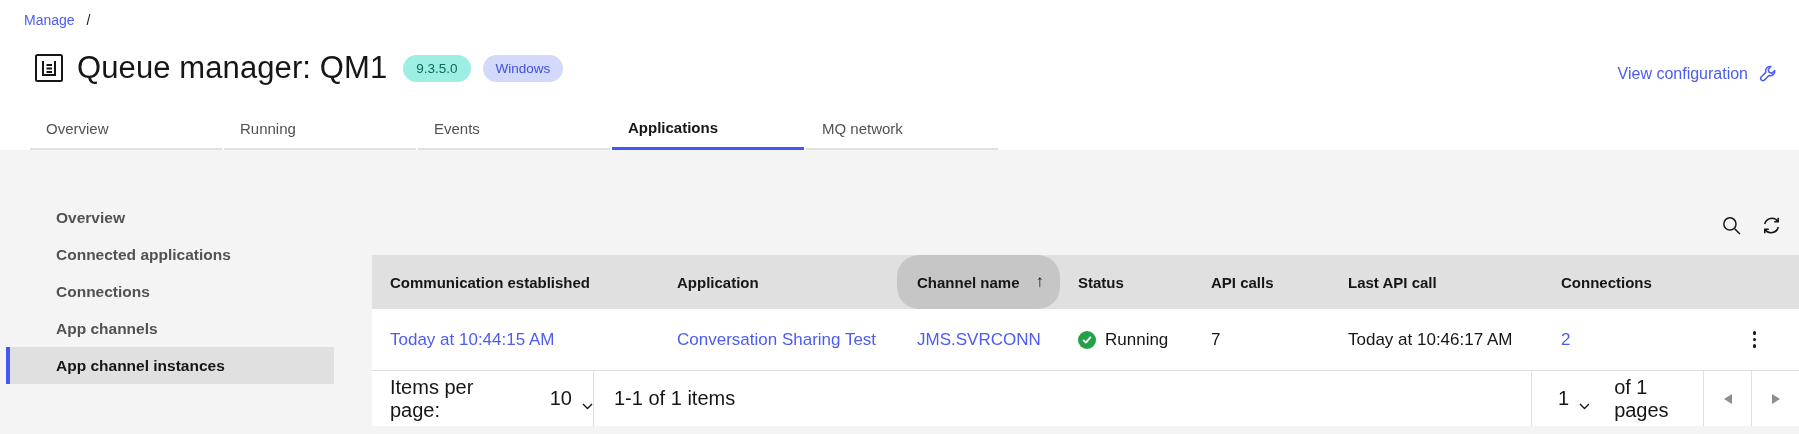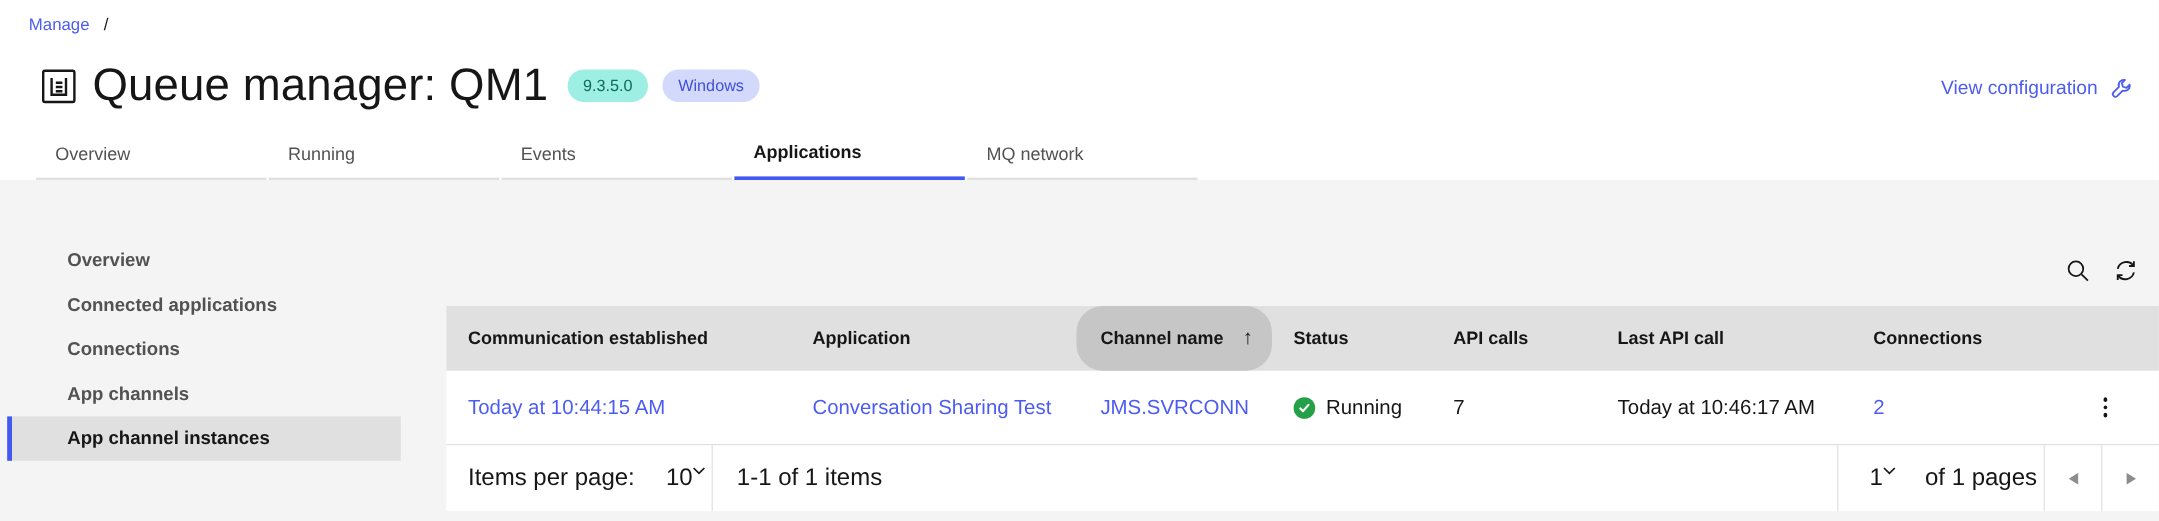--- a/index.html
+++ b/index.html
@@ -8,21 +8,21 @@
     font-family:"Liberation Sans","DejaVu Sans",sans-serif;
     background:#f4f4f4; color:#161616; position:relative; overflow:hidden;
   }
   
   .top-band { position:absolute; left:0; top:0; width:1799px; height:150px; background:#ffffff; }
   .breadcrumb { position:absolute; left:24px; top:12px; font-size:14px; }
   .breadcrumb a { color:#4c5cf2; text-decoration:none; cursor:pointer; }
   .breadcrumb .sep { color:#161616; margin-left:8px; }
   .title-row { position:absolute; left:33px; top:50px; display:flex; align-items:center; }
   .qm-icon { width:32px; height:32px; margin-right:12px; }
-  .page-title { font-size:38px; font-weight:400; color:#161616; letter-spacing:0.1px; }
+  .page-title { font-size:31px; font-weight:400; color:#161616; letter-spacing:0.1px; }
   .badges { display:flex; align-items:flex-start; margin-left:16px; gap:12px; }
   .badge { height:27px; display:flex; align-items:center; padding:0 13px; border-radius:14px; font-size:13.5px; }
   .badge.teal { background:#9deee3; color:#0d6a5e; }
   .badge.blue { background:#d3d9fb; color:#4150d8; }
   .view-config { position:absolute; right:21px; top:64px; display:flex; align-items:center; gap:10px;
                  color:#4c5cf2; font-size:16px; cursor:pointer; }
   
   .tabs { position:absolute; left:30px; top:108px; display:flex; height:42px; }
   .tab { width:192px; margin-right:2px; display:flex; align-items:center; padding-left:16px;
          font-size:15px; color:#525252; border-bottom:2px solid #e0e0e0; cursor:pointer; }
@@ -50,21 +50,21 @@
   .c1 { width:287px; } .c2 { width:238px; } .c3 { width:163px;border-radius:22px; } .c4 { width:133px; }
   .c5 { width:137px; } .c6 { width:213px; } .c7 { width:182px; } .c8 { width:59px; justify-content:center; padding-left:0; }
   .status-dot { width:18px; height:18px; border-radius:50%; background:#24a148; display:flex;
                 align-items:center; justify-content:center; margin-right:9px; flex:none; }
   .overflow { display:flex; flex-direction:column; gap:3px; cursor:pointer; padding:6px; }
   .overflow i { width:3.5px; height:3.5px; border-radius:50%; background:#161616; display:block; }
   
   .pagination { display:flex; height:56px; background:#ffffff; border-top:1px solid #e0e0e0;
                 font-size:20px; color:#161616; align-items:stretch; }
   .pg-left { display:flex; align-items:center; width:221px; padding-left:18px; gap:26px; }
-  .pg-select { display:flex; align-items:flex-start; cursor:pointer; }
+  .pg-select { display:flex; align-items:flex-end; gap:10px; cursor:pointer; }
   .pg-range { display:flex; align-items:center; padding-left:20px; flex:1 1 auto; border-left:1px solid #e0e0e0; }
   .pg-pages { display:flex; align-items:center; gap:24px; width:172px; padding-left:26px; border-left:1px solid #e0e0e0; }
   .pg-btn { width:48px; display:flex; align-items:center; justify-content:center;
             border-left:1px solid #e0e0e0; cursor:pointer; }
   .chev { margin-top:2px; }
 </style>
 </head>
 <body>
 
 <div class="top-band">

